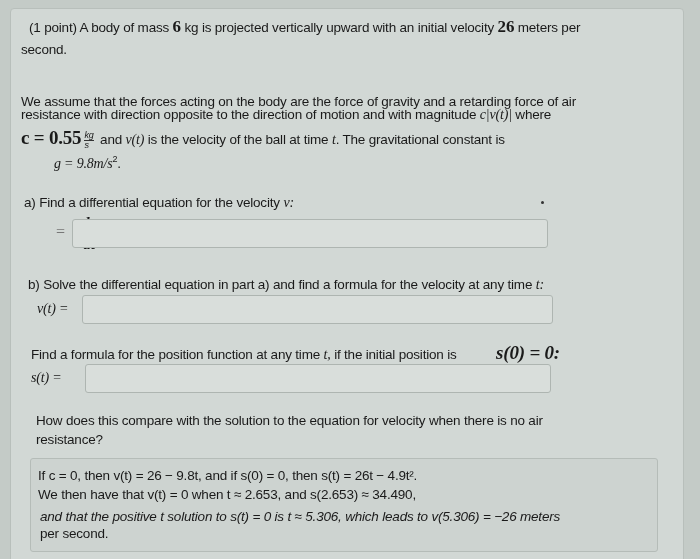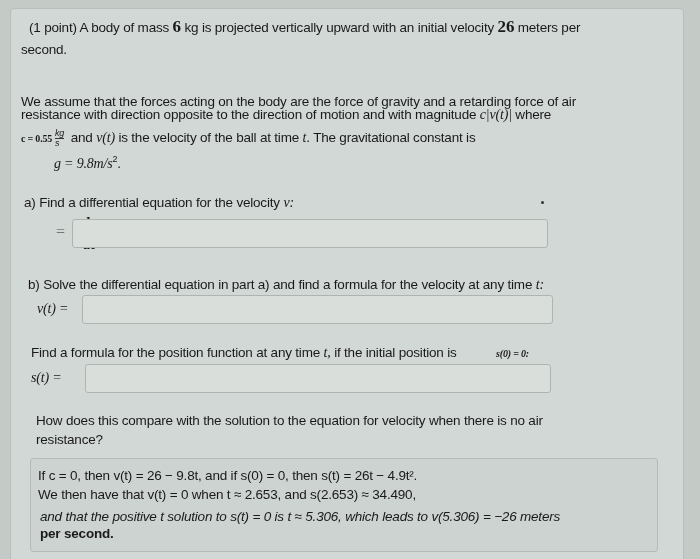--- a/index.html
+++ b/index.html
@@ -11,21 +11,21 @@
     position: relative;
   }
   .panel {
     position: absolute; left: 10px; top: 8px; width: 672px; height: 560px;
     background: #d2d8d5;
     border: 1px solid #b8bfbb;
     border-radius: 4px;
   }
   .txt { position: absolute; font-size: 13.5px; line-height: 19px; letter-spacing: -0.2px; }
   .m { font-family: "Liberation Serif", serif; font-style: italic; font-size: 14px; }
-  .n { font-family: "Liberation Serif", serif; font-size: 10px; font-weight: bold; }
+  .n { font-family: "Liberation Serif", serif; font-size: 19px; font-weight: bold; }
   .big { font-size: 17px; font-weight: bold; font-family: "Liberation Serif", serif; }
   .input {
     position: absolute; background: #d9dedb;
     border: 1px solid #aeb5b1; border-radius: 3px; box-sizing: border-box;
   }
   .frac { position: absolute; font-family: "Liberation Serif", serif; font-style: italic; font-weight: bold; font-size: 15px; text-align: center; width: 20px; }
   .frac .bar { display: block; border-top: 1px solid #333; margin: 2px 0; }
   .eq { position: absolute; font-family: "Liberation Serif", serif; font-size: 16px; color: #777; }
   .hint {
     position: absolute; left: 30px; top: 458px; width: 626px; height: 92px;
@@ -95,13 +95,13 @@
 <div class="txt m" style="left:31px; top:368px;">s(t) =</div>
 <div class="input" style="left:85px; top:364px; width:466px; height:29px;"></div>
 
 <div class="txt" style="left:36px; top:411px;">How does this compare with the solution to the equation for velocity when there is no air</div>
 <div class="txt" style="left:36px; top:430px;">resistance?</div>
 
 <div class="hint"></div>
 <div class="txt" style="left:38px; top:466px;">If c = 0, then v(t) = 26 − 9.8t, and if s(0) = 0, then s(t) = 26t − 4.9t².</div>
 <div class="txt" style="left:38px; top:485px;">We then have that v(t) = 0 when t ≈ 2.653, and s(2.653) ≈ 34.490,</div>
 <div class="txt" style="left:40px; top:507px;font-style:italic;">and that the positive t solution to s(t) = 0 is t ≈ 5.306, which leads to v(5.306) = −26 meters</div>
-<div class="txt" style="left:40px; top:524px;font-weight:bold;">per second.</div>
+<div class="txt" style="left:40px; top:524px;">per second.</div>
 
 </body></html>

